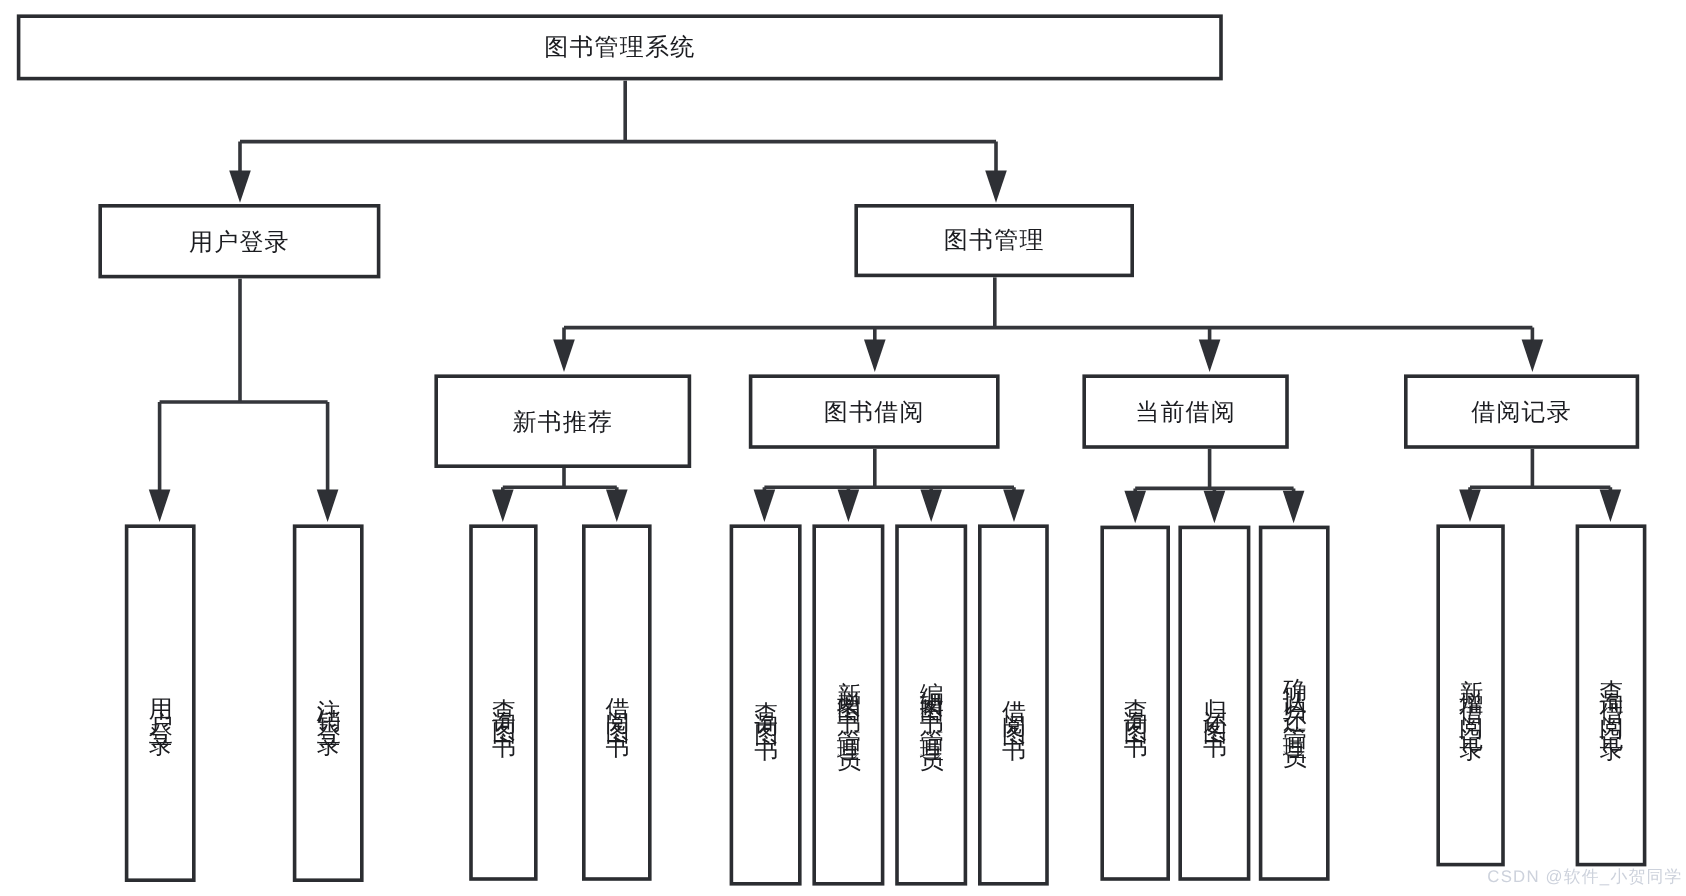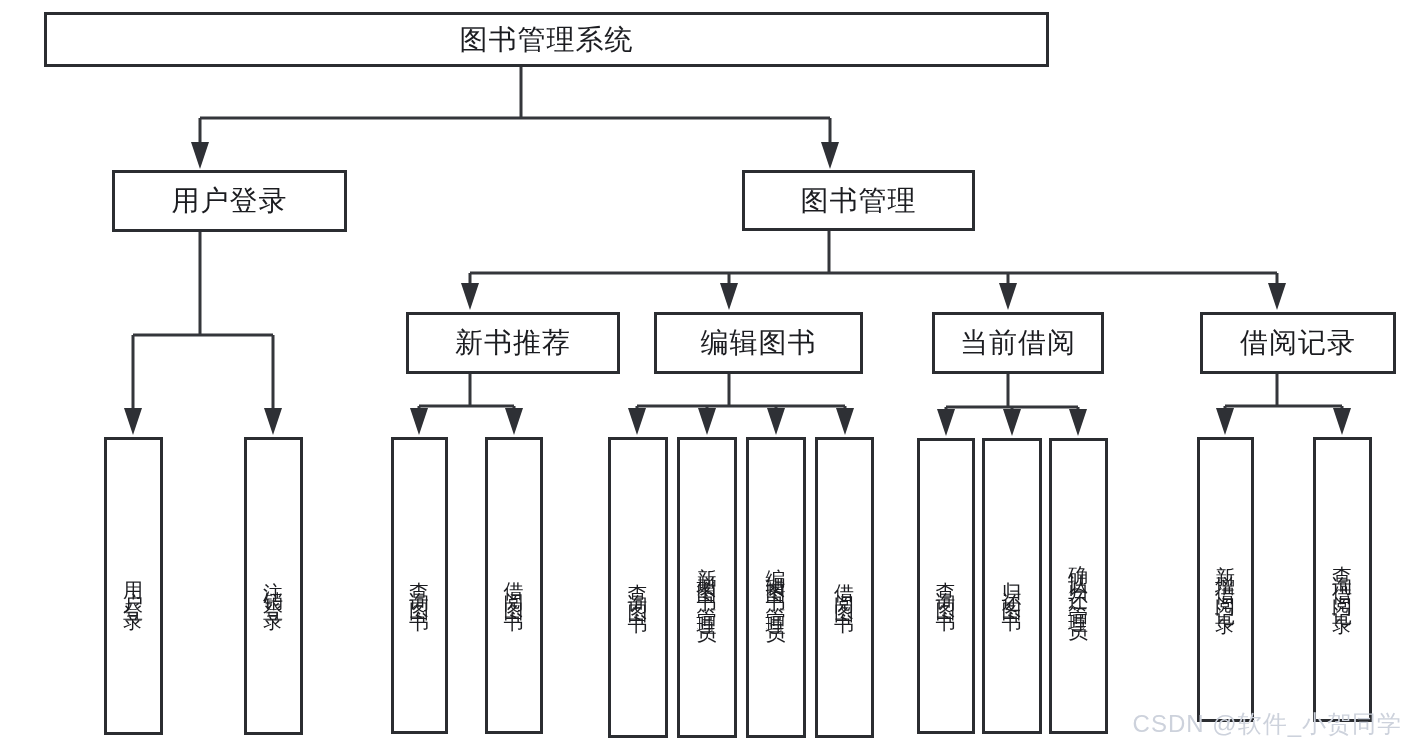--- a/index.html
+++ b/index.html
@@ -27,35 +27,35 @@
   .connectors polygon { fill: #2e3035; }
   .node {
     position: absolute;
     background: #ffffff;
     border: 3px solid #2b2d31;
     display: flex;
     align-items: center;
     justify-content: center;
     z-index: 2;
   }
-  .hbox { font-size: 28px; letter-spacing: 1px; white-space: nowrap; margin-left: 30px; }
+  .hbox { font-size: 20px; letter-spacing: 1px; white-space: nowrap; }
   .vbox {
     writing-mode: vertical-rl;
     text-orientation: mixed;
     font-size: 20px;
     line-height: 1;
     letter-spacing: 10px;
   }
   .vbox.tight { letter-spacing: 8px; }
   .watermark {
     position: absolute;
     right: 3px;
     bottom: 7px;
     z-index: 5;
-    font-size: 24px;
+    font-size: 14px;
     letter-spacing: 1px;
     color: #cdd2dc;
     white-space: nowrap;
   }
 </style>
 </head>
 <body>
 
 <div class="stage">
 
@@ -101,25 +101,25 @@
     <span>图书管理系统</span>
   </div>
 
   <div class="node hbox" style="left:82px; top:170px; width:235px; height:62px;">
     <span>用户登录</span>
   </div>
   <div class="node hbox" style="left:712px; top:170px; width:233px; height:61px;font-family:Liberation Mono, monospace;">
     <span>图书管理</span>
   </div>
 
-  <div class="node hbox" style="left:376px; top:312px; width:214px; height:62px;">
+  <div class="node hbox" style="left:362px; top:312px; width:214px; height:78px;">
     <span>新书推荐</span>
   </div>
   <div class="node hbox" style="left:624px; top:312px; width:209px; height:62px;">
-    <span>编辑图书</span>
+    <span>图书借阅</span>
   </div>
   <div class="node hbox" style="left:902px; top:312px; width:172px; height:62px;">
     <span>当前借阅</span>
   </div>
   <div class="node hbox" style="left:1170px; top:312px; width:196px; height:62px;">
     <span>借阅记录</span>
   </div>
 
   <div class="node vbox" style="left:104px; top:437px; width:59px; height:298px;">
     <span>用户登录</span>

